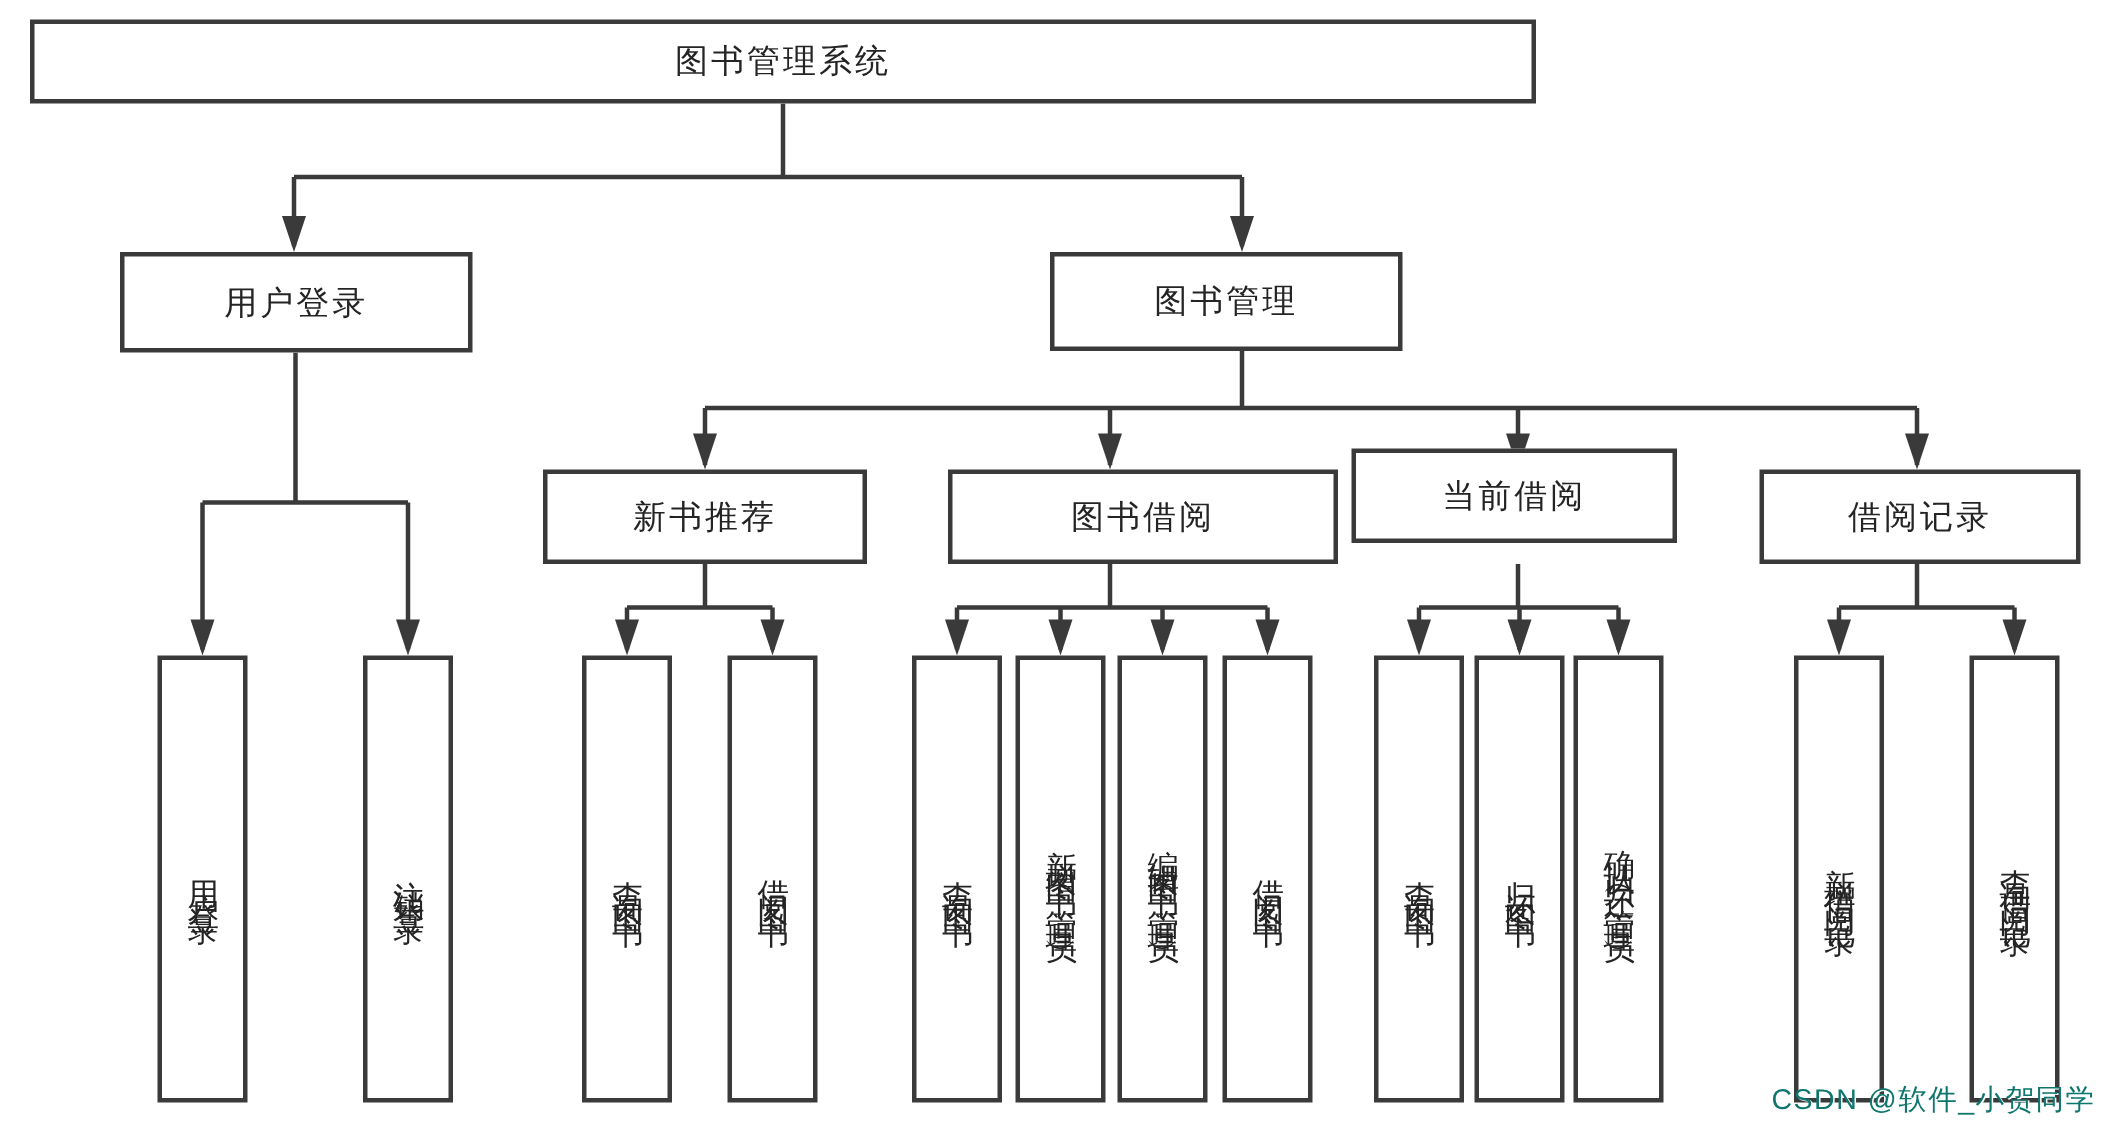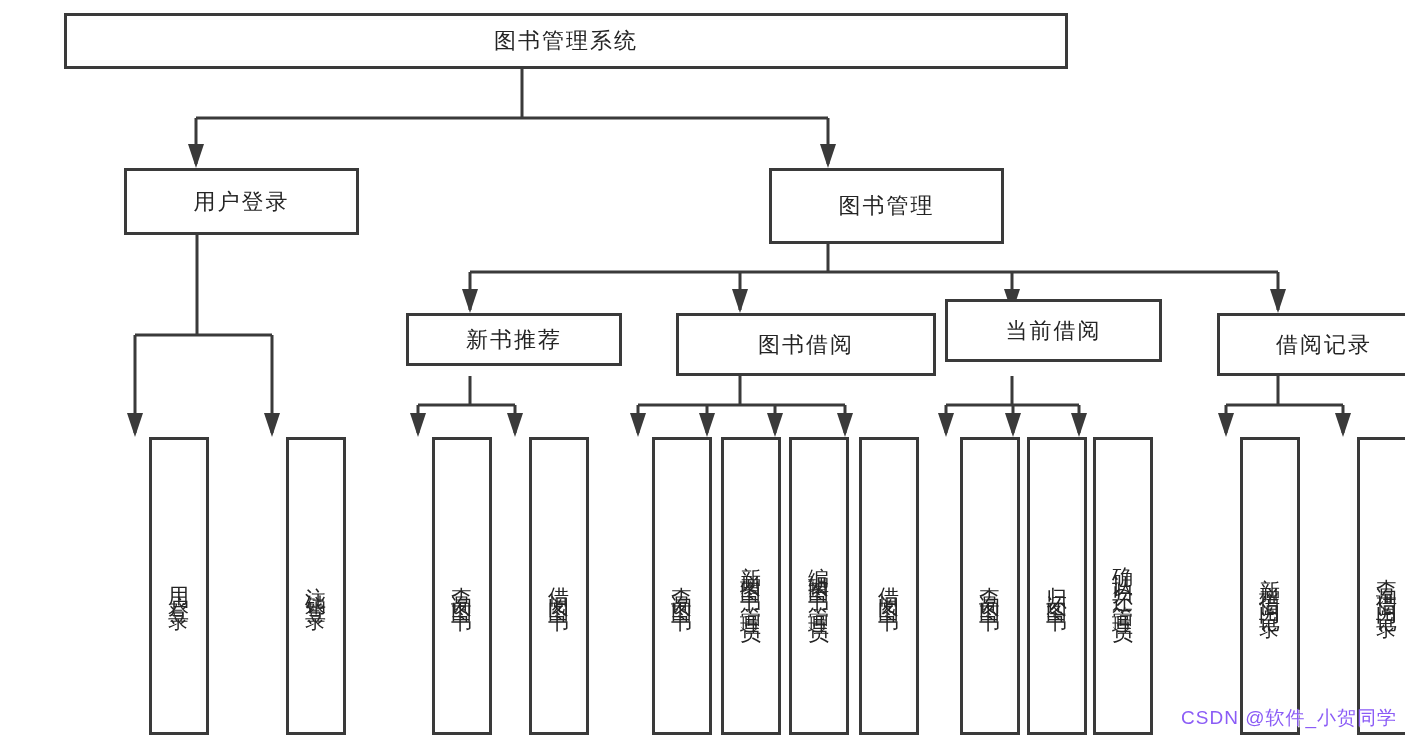--- a/index.html
+++ b/index.html
@@ -17,43 +17,42 @@
     width: 1405px; height: 747px;
   }
   .node {
     position: absolute;
     box-sizing: border-box;
     background: #ffffff;
     border: 3px solid #3a3a3a;
     display: flex;
     align-items: center;
     justify-content: center;
-    margin-left: 44px;
   }
   .node .hlabel {
     font-size: 22px;
     color: #242424;
     letter-spacing: 2px;
     white-space: nowrap;
   }
   .leaf .vlabel {
     writing-mode: vertical-rl;
     text-orientation: mixed;
     font-size: 21px;
     color: #242424;
     letter-spacing: 8px;
     line-height: 1;
   }
   .leaf { width: 60px; top: 437px; height: 298px; }
   .watermark {
     position: absolute;
     right: 8px;
-    bottom: 16px;
+    bottom: 1px;
     font-size: 19px;
-    color: #8b5cf6;
+    color: #0f766e;
     letter-spacing: 1px;
     text-shadow: 1px 1px 0 #ffffff;
     white-space: nowrap;
   }
   svg path { stroke: #3a3a3a; stroke-width: 3; fill: none; }
   svg polygon { fill: #3a3a3a; stroke: none; }
 </style>
 </head>
 <body>
 
@@ -109,25 +108,25 @@
     </g>
   </svg>
 
   <div class="node" style="left:20px; top:13px; width:1004px; height:56px;">
     <span class="hlabel">图书管理系统</span>
   </div>
 
   <div class="node" style="left:80px; top:168px; width:235px; height:67px;">
     <span class="hlabel">用户登录</span>
   </div>
-  <div class="node" style="left:725px; top:168px; width:235px; height:76px;">
+  <div class="node" style="left:700px; top:168px; width:235px; height:66px;">
     <span class="hlabel">图书管理</span>
   </div>
 
-  <div class="node" style="left:362px; top:313px; width:216px; height:53px;">
+  <div class="node" style="left:362px; top:313px; width:216px; height:63px;">
     <span class="hlabel">新书推荐</span>
   </div>
   <div class="node" style="left:632px; top:313px; width:260px; height:63px;">
     <span class="hlabel">图书借阅</span>
   </div>
   <div class="node" style="left:901px; top:299px; width:217px; height:63px;">
     <span class="hlabel">当前借阅</span>
   </div>
   <div class="node" style="left:1173px; top:313px; width:214px; height:63px;">
     <span class="hlabel">借阅记录</span>

